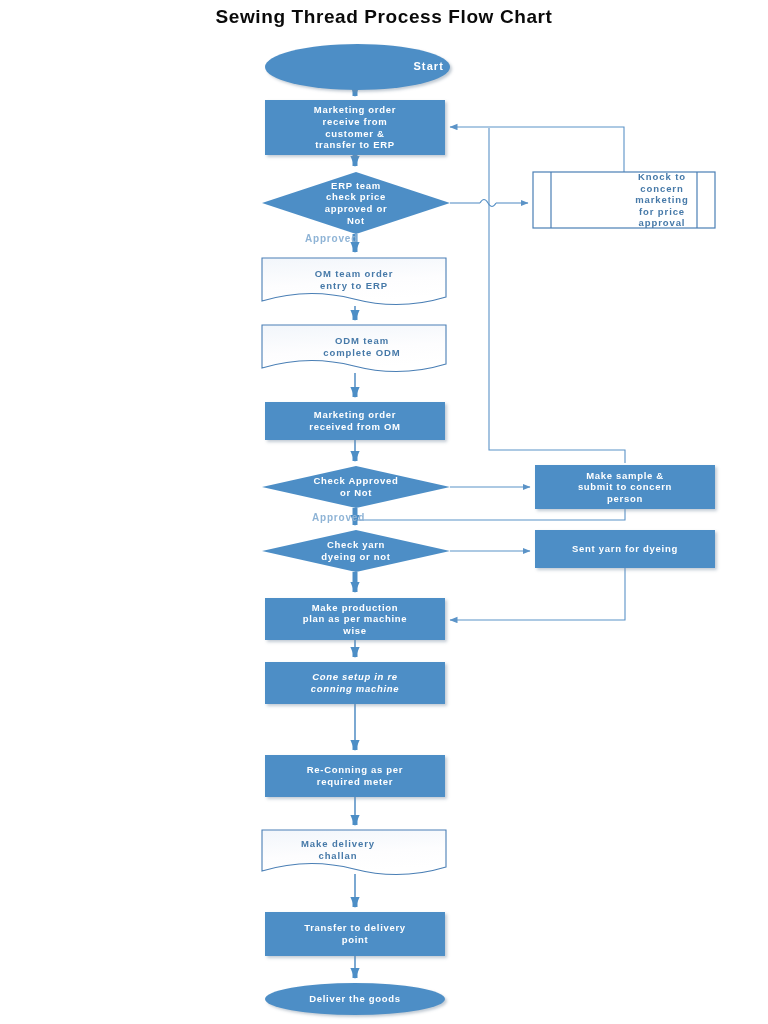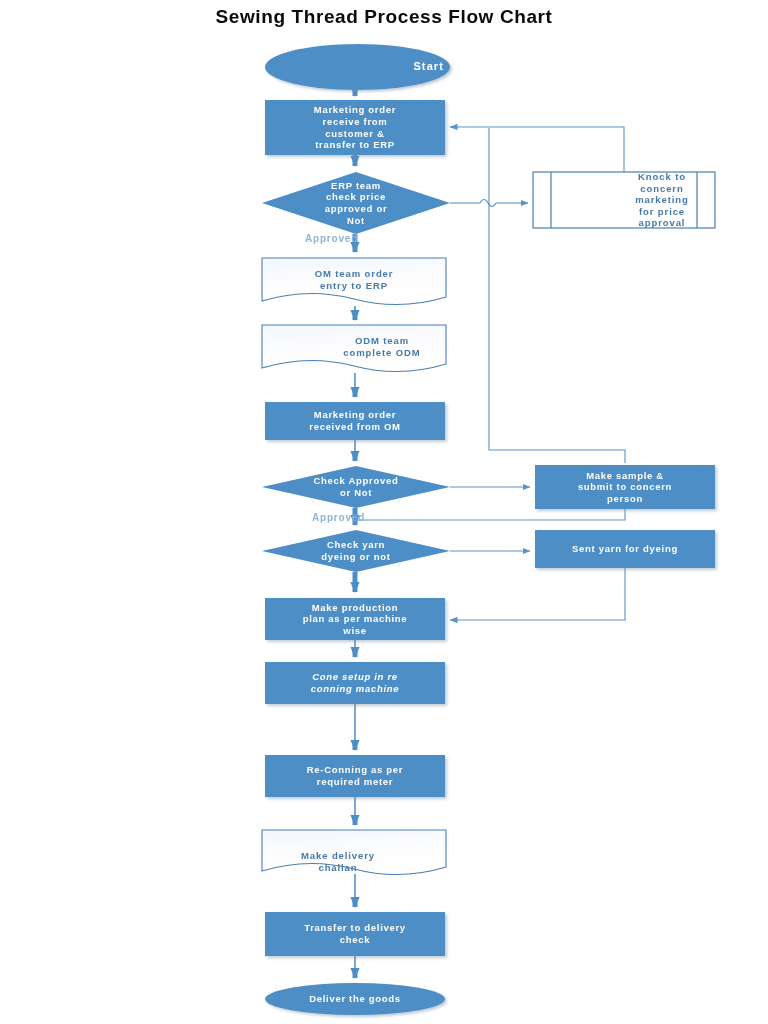--- a/index.html
+++ b/index.html
@@ -227,21 +227,21 @@
 marketing
 for price
 approval</span>
   </div>
 
   <div class="node doc" style="left:262px; top:258px; width:184px; height:44px;">
     <span class="lbl">OM team order
 entry to ERP</span>
   </div>
 
-  <div class="node doc" style="left:276px; top:325px; width:212px; height:44px;">
+  <div class="node doc" style="left:256px; top:325px; width:212px; height:44px;">
     <span class="lbl">ODM team
 complete ODM</span>
   </div>
 
   <div class="node fill" style="left:265px; top:402px; width:180px; height:38px;">
     <span class="lbl">Marketing order
 received from OM</span>
   </div>
 
   <div class="node diamond" style="left:262px; top:466px; width:188px; height:42px;">
@@ -273,28 +273,28 @@
   <div class="node fill" style="left:265px; top:662px; width:180px; height:42px;font-style:italic;">
     <span class="lbl">Cone setup in re
 conning machine</span>
   </div>
 
   <div class="node fill" style="left:265px; top:755px; width:180px; height:42px;align-items:center;">
     <span class="lbl">Re-Conning as per
 required meter</span>
   </div>
 
-  <div class="node doc" style="left:262px; top:830px; width:152px; height:40px;margin-top:12px;">
+  <div class="node doc" style="left:262px; top:830px; width:152px; height:40px;">
     <span class="lbl">Make delivery
 challan</span>
   </div>
 
   <div class="node fill" style="left:265px; top:912px; width:180px; height:44px;">
     <span class="lbl">Transfer to delivery
-check</span>
+point</span>
   </div>
 
   <div class="node fill terminator" style="left:265px; top:983px; width:180px; height:32px;">
     <span class="lbl">Deliver the goods</span>
   </div>
 
   <div class="edge-label" style="left:305px; top:233px;">Approved</div>
   <div class="edge-label" style="left:312px; top:512px;">Approved</div>
 
 </div>

